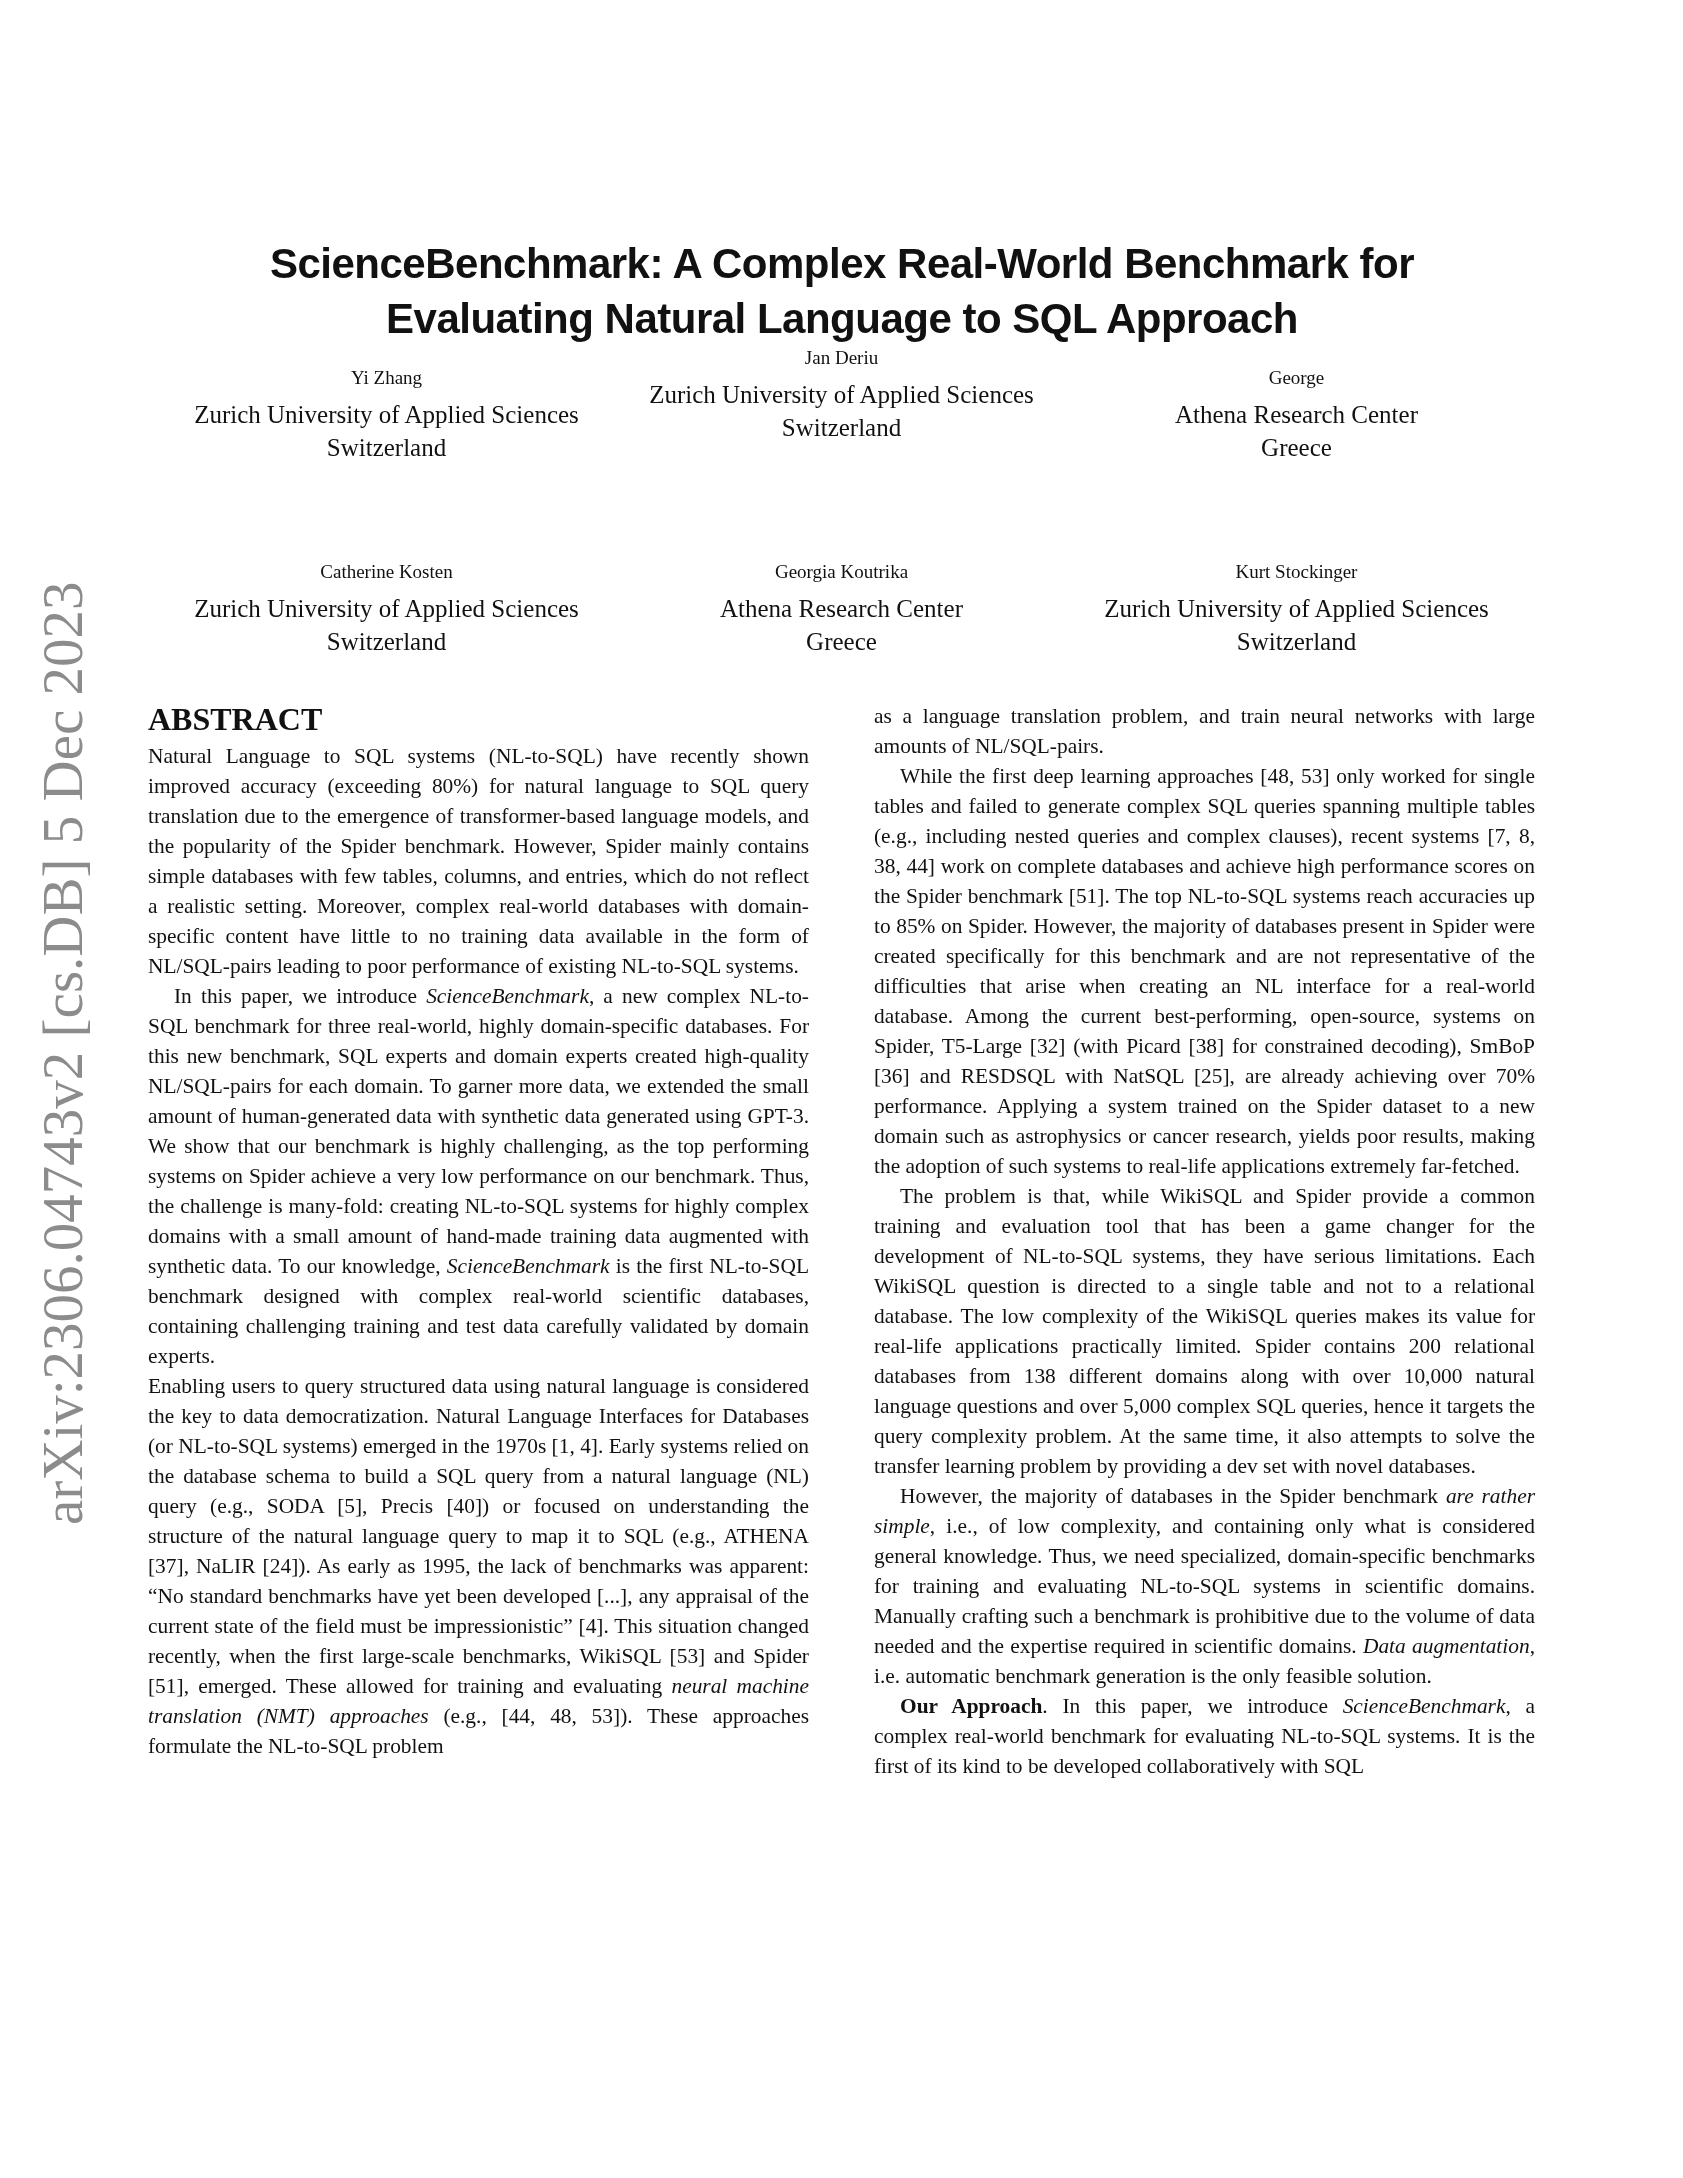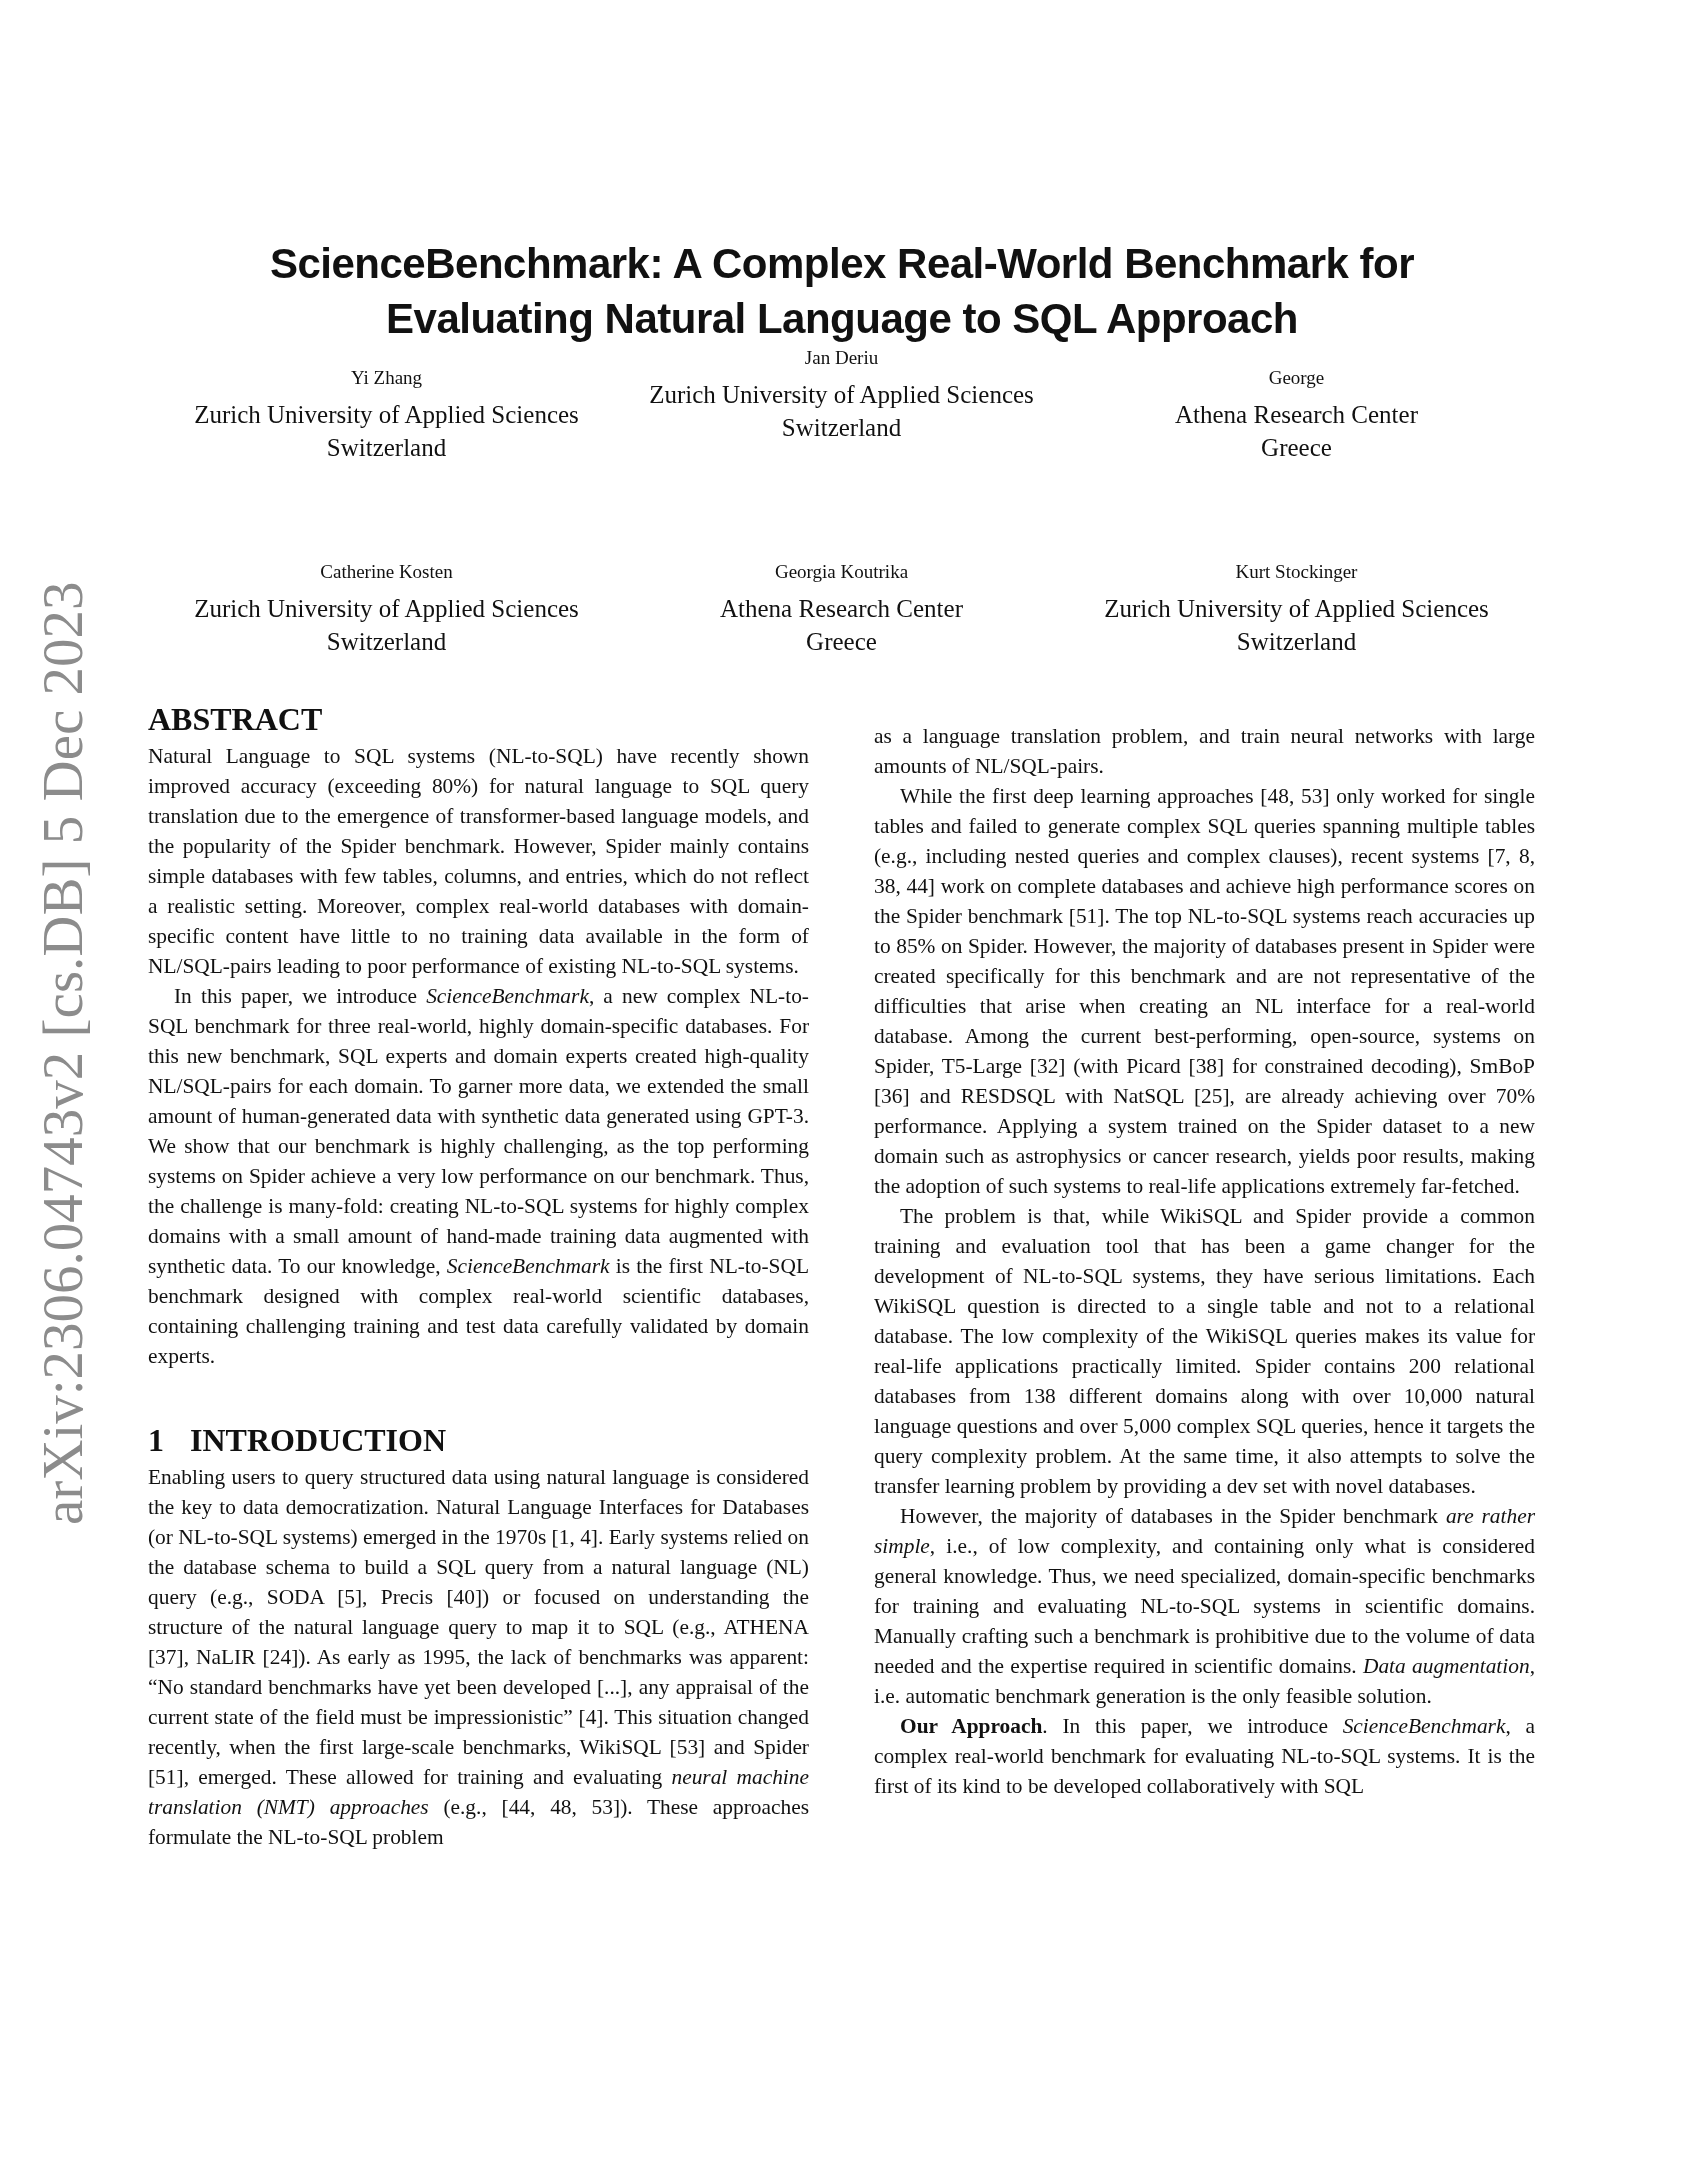--- a/index.html
+++ b/index.html
@@ -68,24 +68,23 @@
   <div class="name">Kurt Stockinger</div>
   <div>Zurich University of Applied Sciences</div>
   <div>Switzerland</div>
 </div>
 
 <div class="col" style="left:148px; top:701px;">
   <div class="h">ABSTRACT</div>
   <p>Natural Language to SQL systems (NL-to-SQL) have recently shown improved accuracy (exceeding 80%) for natural language to SQL query translation due to the emergence of transformer-based language models, and the popularity of the Spider benchmark. However, Spider mainly contains simple databases with few tables, columns, and entries, which do not reflect a realistic setting. Moreover, complex real-world databases with domain-specific content have little to no training data available in the form of NL/SQL-pairs leading to poor performance of existing NL-to-SQL systems.</p>
   <p class="ind"><span>In this paper, we introduce </span><em>ScienceBenchmark</em><span>, a new complex NL-to-SQL benchmark for three real-world, highly domain-specific databases. For this new benchmark, SQL experts and domain experts created high-quality NL/SQL-pairs for each domain. To garner more data, we extended the small amount of human-generated data with synthetic data generated using GPT-3. We show that our benchmark is highly challenging, as the top performing systems on Spider achieve a very low performance on our benchmark. Thus, the challenge is many-fold: creating NL-to-SQL systems for highly complex domains with a small amount of hand-made training data augmented with synthetic data. To our knowledge, </span><em>ScienceBenchmark</em><span> is the first NL-to-SQL benchmark designed with complex real-world scientific databases, containing challenging training and test data carefully validated by domain experts.</span></p>
 
-  <div class="h" style="margin-top:51px;"><span class="num">1</span><span>INTRODUCTION</span></div>
   <p><span>Enabling users to query structured data using natural language is considered the key to data democratization. Natural Language Interfaces for Databases (or NL-to-SQL systems) emerged in the 1970s [1, 4]. Early systems relied on the database schema to build a SQL query from a natural language (NL) query (e.g., SODA [5], Precis [40]) or focused on understanding the structure of the natural language query to map it to SQL (e.g., ATHENA [37], NaLIR [24]). As early as 1995, the lack of benchmarks was apparent: “No standard benchmarks have yet been developed [...], any appraisal of the current state of the field must be impressionistic” [4]. This situation changed recently, when the first large-scale benchmarks, WikiSQL [53] and Spider [51], emerged. These allowed for training and evaluating </span><em>neural machine translation (NMT) approaches</em><span> (e.g., [44, 48, 53]). These approaches formulate the NL-to-SQL problem</span></p>
 </div>
 
-<div class="col" style="left:874px; top:701px;margin-top:20px;">
+<div class="col" style="left:874px; top:701px;">
   <p>as a language translation problem, and train neural networks with large amounts of NL/SQL-pairs.</p>
   <p class="ind">While the first deep learning approaches [48, 53] only worked for single tables and failed to generate complex SQL queries spanning multiple tables (e.g., including nested queries and complex clauses), recent systems [7, 8, 38, 44] work on complete databases and achieve high performance scores on the Spider benchmark [51]. The top NL-to-SQL systems reach accuracies up to 85% on Spider. However, the majority of databases present in Spider were created specifically for this benchmark and are not representative of the difficulties that arise when creating an NL interface for a real-world database. Among the current best-performing, open-source, systems on Spider, T5-Large [32] (with Picard [38] for constrained decoding), SmBoP [36] and RESDSQL with NatSQL [25], are already achieving over 70% performance. Applying a system trained on the Spider dataset to a new domain such as astrophysics or cancer research, yields poor results, making the adoption of such systems to real-life applications extremely far-fetched.</p>
   <p class="ind">The problem is that, while WikiSQL and Spider provide a common training and evaluation tool that has been a game changer for the development of NL-to-SQL systems, they have serious limitations. Each WikiSQL question is directed to a single table and not to a relational database. The low complexity of the WikiSQL queries makes its value for real-life applications practically limited. Spider contains 200 relational databases from 138 different domains along with over 10,000 natural language questions and over 5,000 complex SQL queries, hence it targets the query complexity problem. At the same time, it also attempts to solve the transfer learning problem by providing a dev set with novel databases.</p>
   <p class="ind"><span>However, the majority of databases in the Spider benchmark </span><em>are rather simple</em><span>, i.e., of low complexity, and containing only what is considered general knowledge. Thus, we need specialized, domain-specific benchmarks for training and evaluating NL-to-SQL systems in scientific domains. Manually crafting such a benchmark is prohibitive due to the volume of data needed and the expertise required in scientific domains. </span><em>Data augmentation</em><span>, i.e. automatic benchmark generation is the only feasible solution.</span></p>
   <p class="ind"><b>Our Approach</b><span>. In this paper, we introduce </span><em>ScienceBenchmark</em><span>, a complex real-world benchmark for evaluating NL-to-SQL systems. It is the first of its kind to be developed collaboratively with SQL</span></p>
 </div>
 
 
 </body></html>

